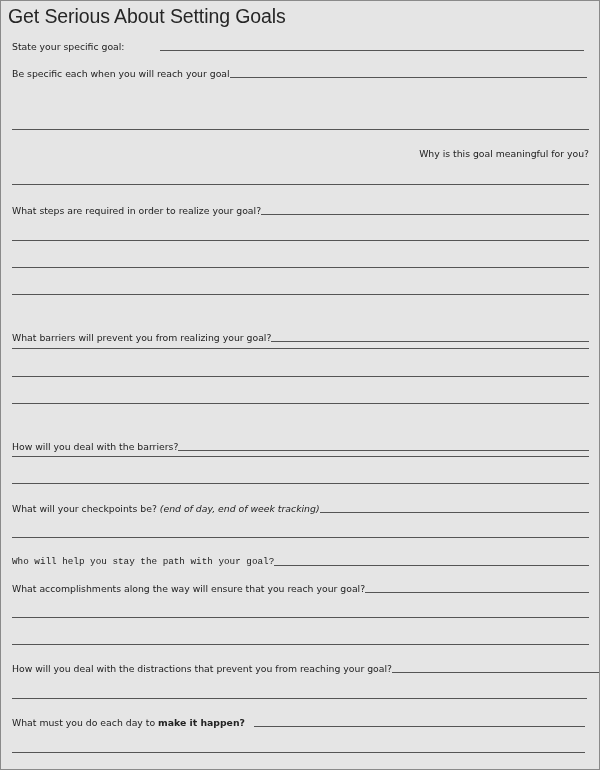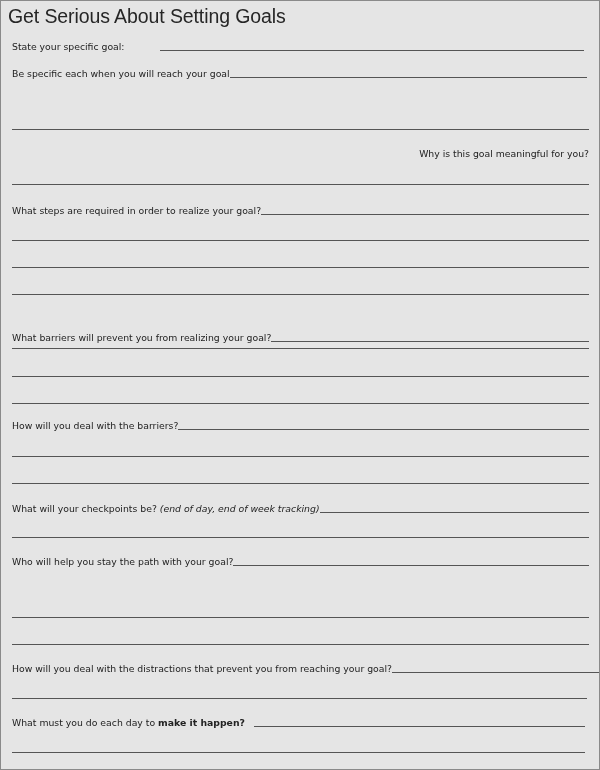--- a/index.html
+++ b/index.html
@@ -60,38 +60,42 @@
   <div class="blank" style="top:293px;right:10px;"></div>
 
   <div class="q" style="top:309px;margin-top:20px;">
     <span class="txt">What barriers will prevent you from realizing your goal?</span>
     <span class="fill"></span>
   </div>
   <div class="blank" style="top:347px;right:10px;"></div>
   <div class="blank" style="top:375px;right:10px;"></div>
   <div class="blank" style="top:402px;right:10px;"></div>
 
-  <div class="q" style="top:417px;text-align:center;">
+  <div class="q" style="top:438px;text-align:center;">
     <span class="txt">How will you deal with the barriers?</span>
     <span class="fill"></span>
   </div>
   <div class="blank" style="top:455px;right:10px;"></div>
   <div class="blank" style="top:482px;right:10px;"></div>
 
   <div class="q" style="top:500px;">
     <span class="txt"><span>What will your checkpoints be? </span><i>(end of day, end of week tracking)</i></span>
     <span class="fill"></span>
   </div>
   <div class="blank" style="top:536px;right:10px;"></div>
 
-  <div class="q" style="top:553px;">
+  <div class="q" style="top:553px;font-family:Liberation Mono, monospace;">
     <span class="txt">Who will help you stay the path with your goal?</span>
     <span class="fill"></span>
   </div>
 
+  <div class="q" style="top:580px;">
+    <span class="txt">What accomplishments along the way will ensure that you reach your goal?</span>
+    <span class="fill"></span>
+  </div>
   <div class="blank" style="top:616px;right:10px;"></div>
   <div class="blank" style="top:643px;right:10px;"></div>
 
   <div class="q" style="top:660px;right:0;">
     <span class="txt">How will you deal with the distractions that prevent you from reaching your goal?</span>
     <span class="fill"></span>
   </div>
   <div class="blank" style="top:697px;right:12px;"></div>
 
   <div class="q" style="top:714px;right:14px;gap:9px;">

